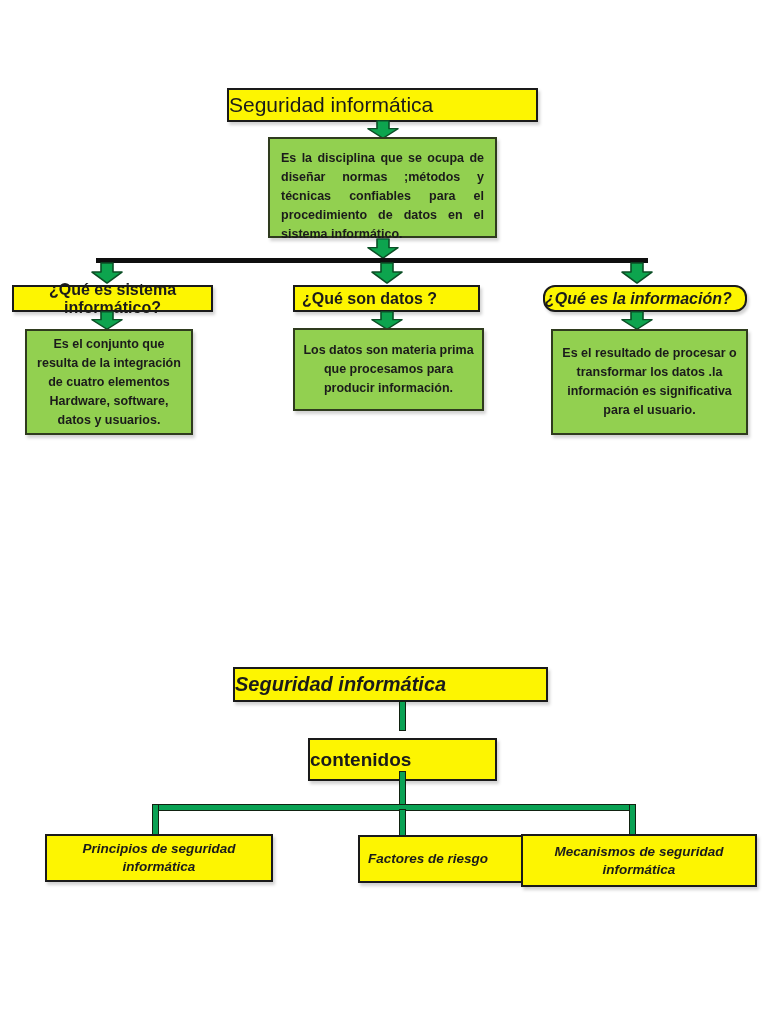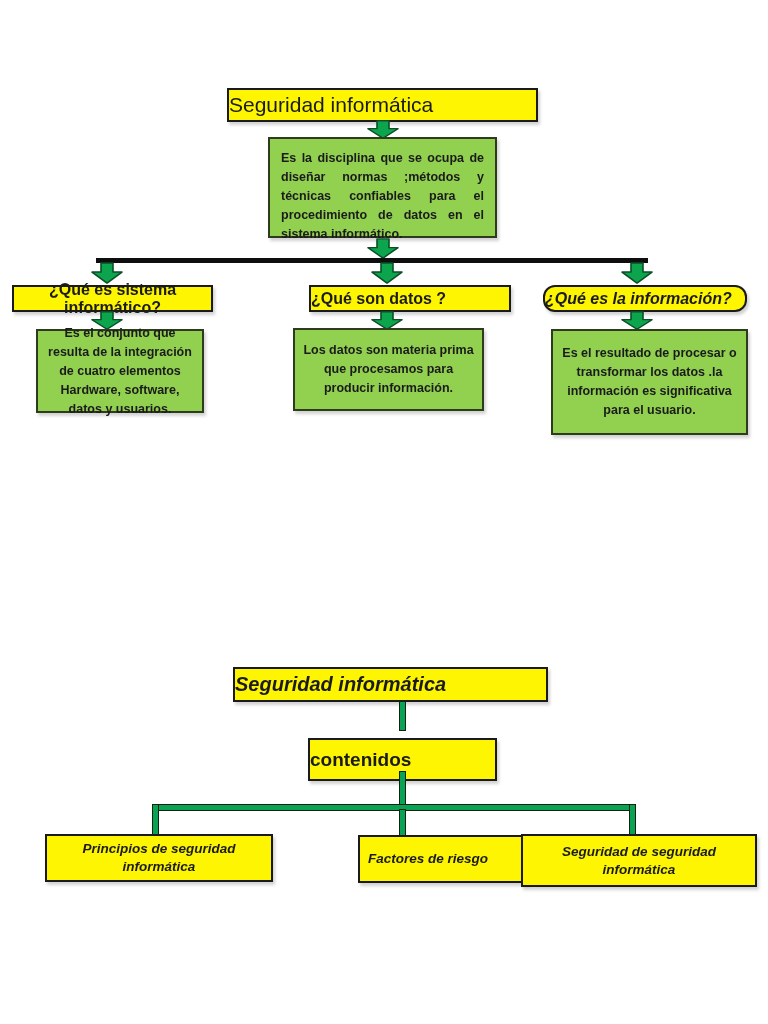--- a/index.html
+++ b/index.html
@@ -25,24 +25,24 @@
     background:var(--box-green,#92d050);
     border:2px solid var(--green-box-border,#2f3b1e);
   }
   
   .t1{left:227px;top:88px;width:311px;height:34px;font-size:21px;}
   .def{left:268px;top:137px;width:229px;height:101px;
        font-weight:bold;font-size:12.5px;line-height:19px;
        padding:10px 11px;display:block;text-align:justify;}
   .q{height:27px;font-weight:bold;font-size:16px;}
   .q1{left:12px;top:285px;width:201px;}
-  .q2{left:309px;top:285px;width:202px;}
+  .q2{left:293px;top:285px;width:187px;padding-left:7px;}
   .q3{left:543px;top:285px;width:204px;font-style:italic;border-radius:12px;}
   .ans{font-weight:bold;font-size:12.5px;line-height:19px;padding:4px 6px;}
-  .ans1{left:36px;top:329px;width:168px;height:84px;}
+  .ans1{left:25px;top:329px;width:168px;height:106px;}
   .ans2{left:293px;top:328px;width:191px;height:83px;}
   .ans3{left:551px;top:329px;width:197px;height:106px;}
   .hline{
     position:absolute;left:96px;top:258px;width:552px;height:5px;
     background:var(--line-black,#0e0e0e);
   }
   
   .arrow{position:absolute;width:34px;}
   .arrow svg{display:block;width:100%;height:100%;}
   .arrow polygon{
@@ -179,17 +179,17 @@
     <div class="conn sc"></div>
     <div class="conn sr"></div>
 
     <div class="box yellow item item1">
       <span>Principios de seguridad informática</span>
     </div>
     <div class="box yellow item item2">
       <span>Factores de riesgo</span>
     </div>
     <div class="box yellow item item3">
-      <span>Seguridad de seguridad informática</span>
+      <span>Mecanismos de seguridad informática</span>
     </div>
   </section>
 
 </div>
 
 </body></html>

